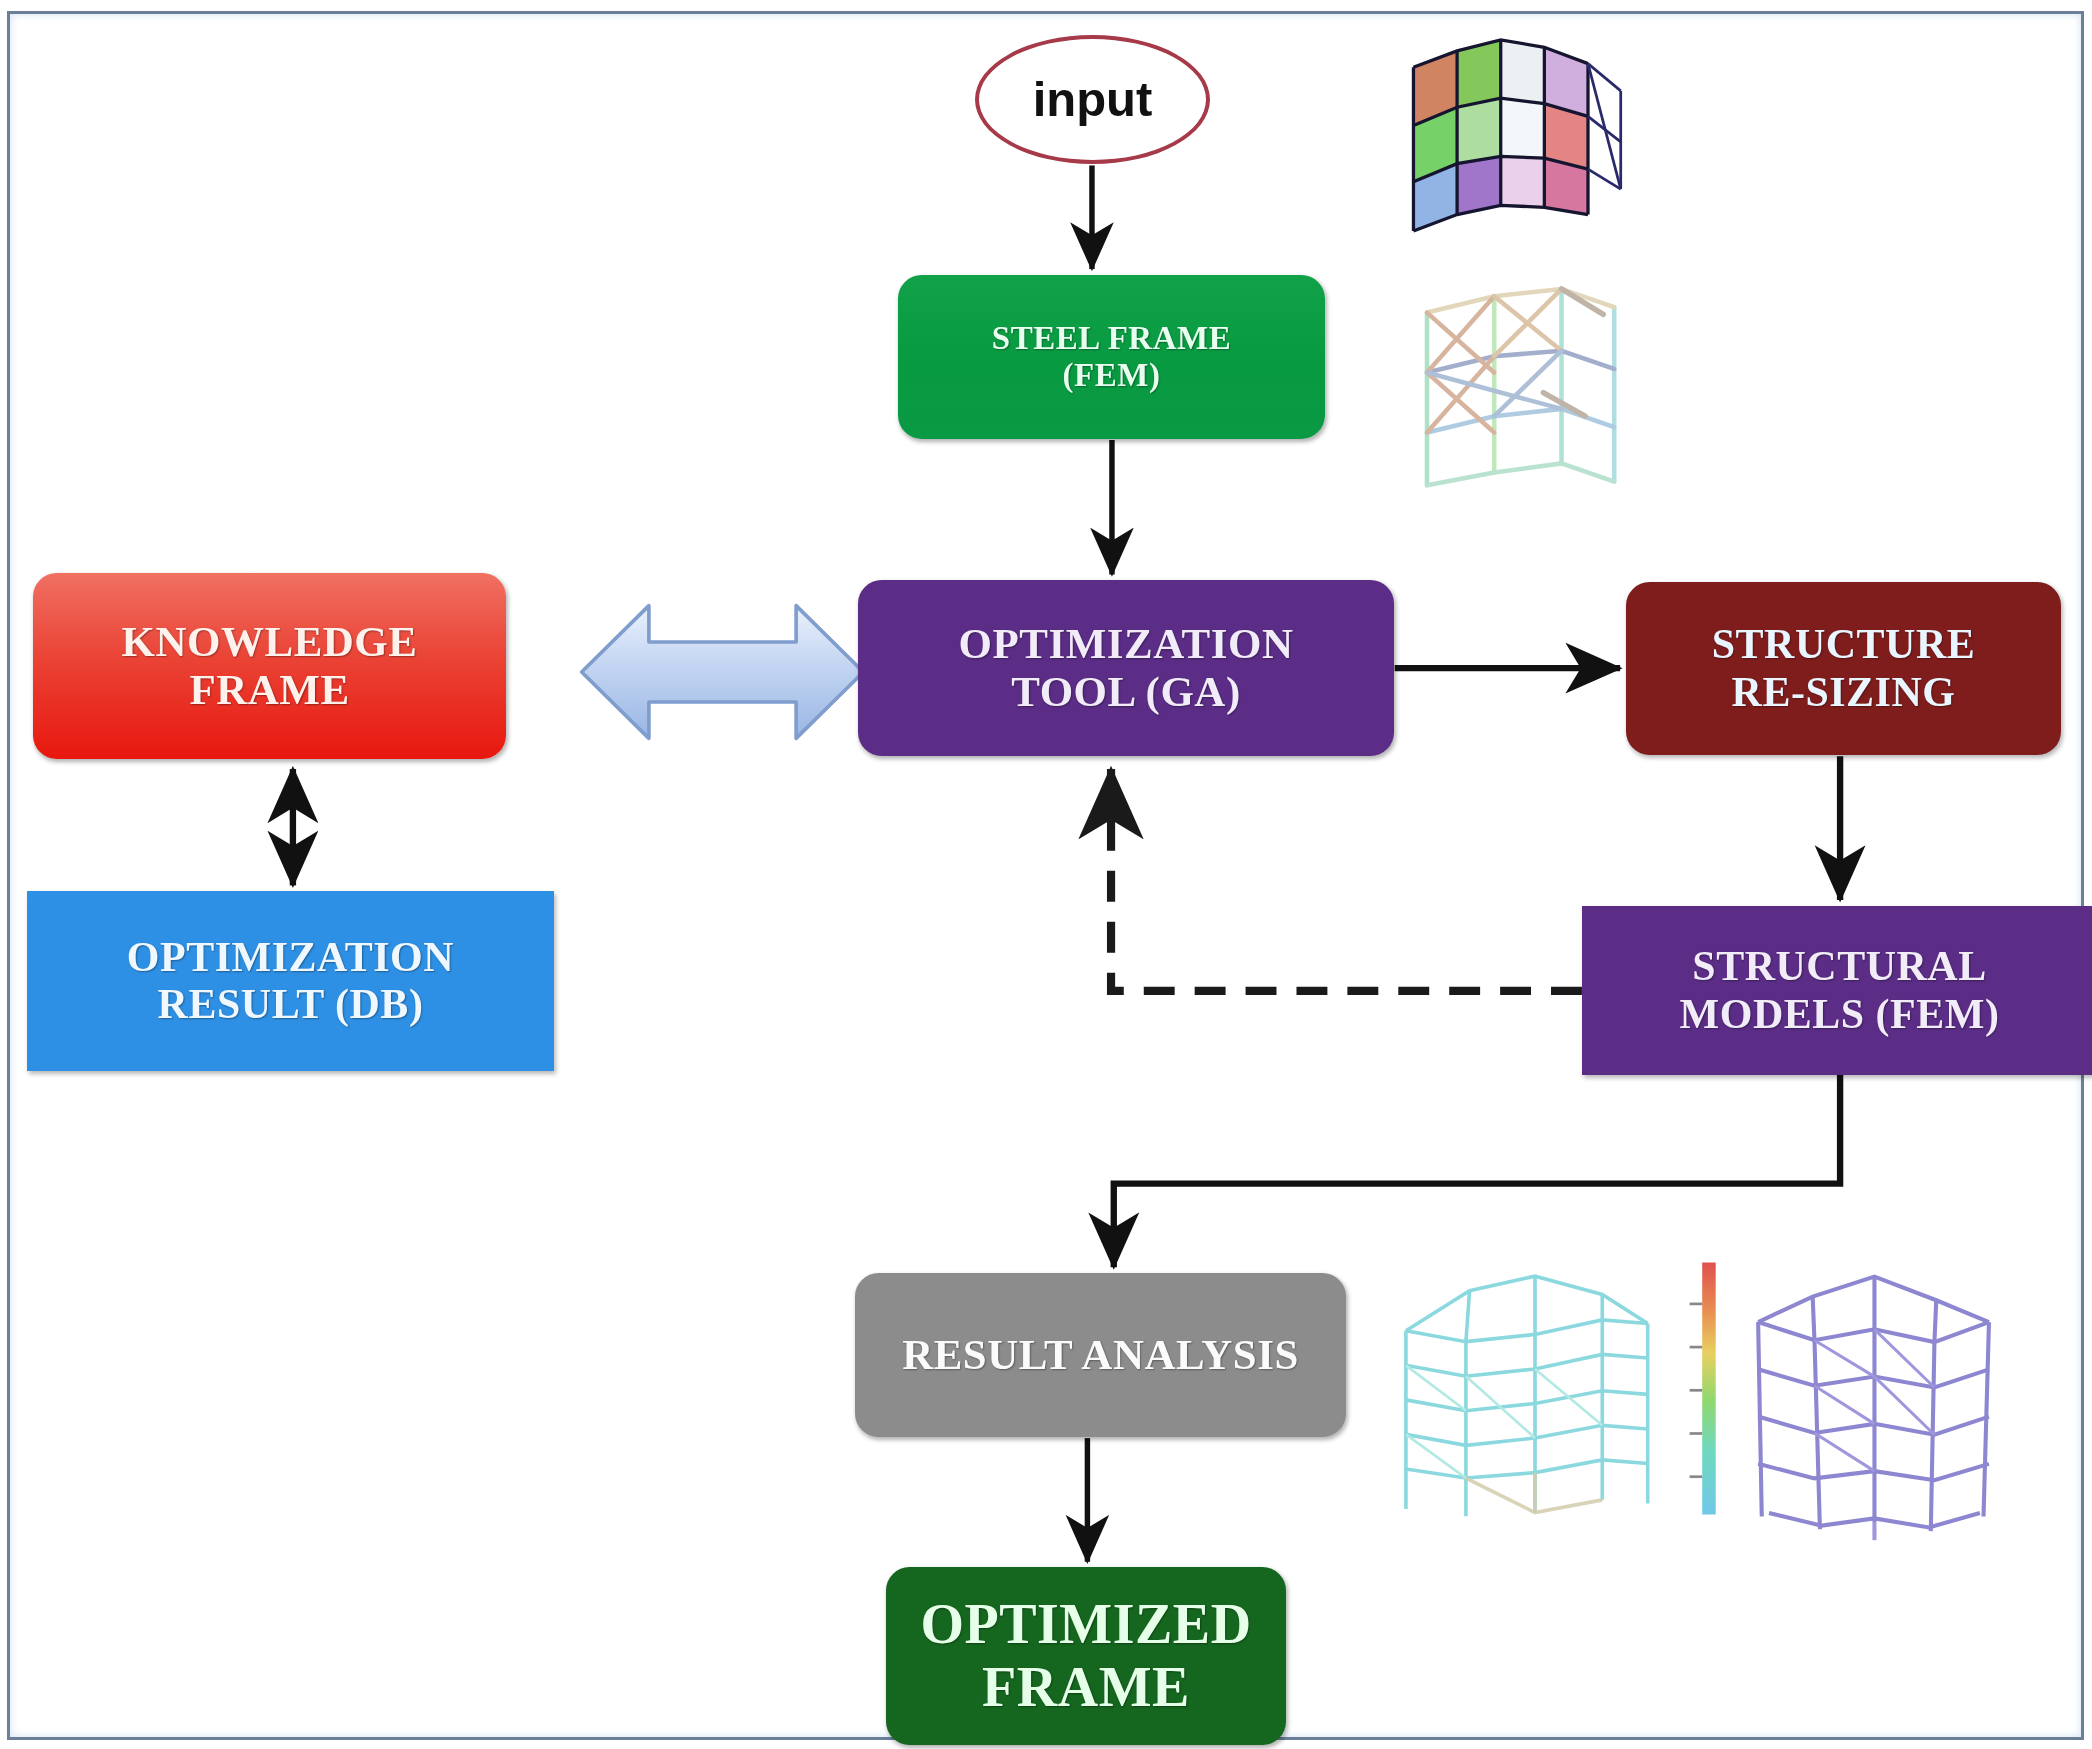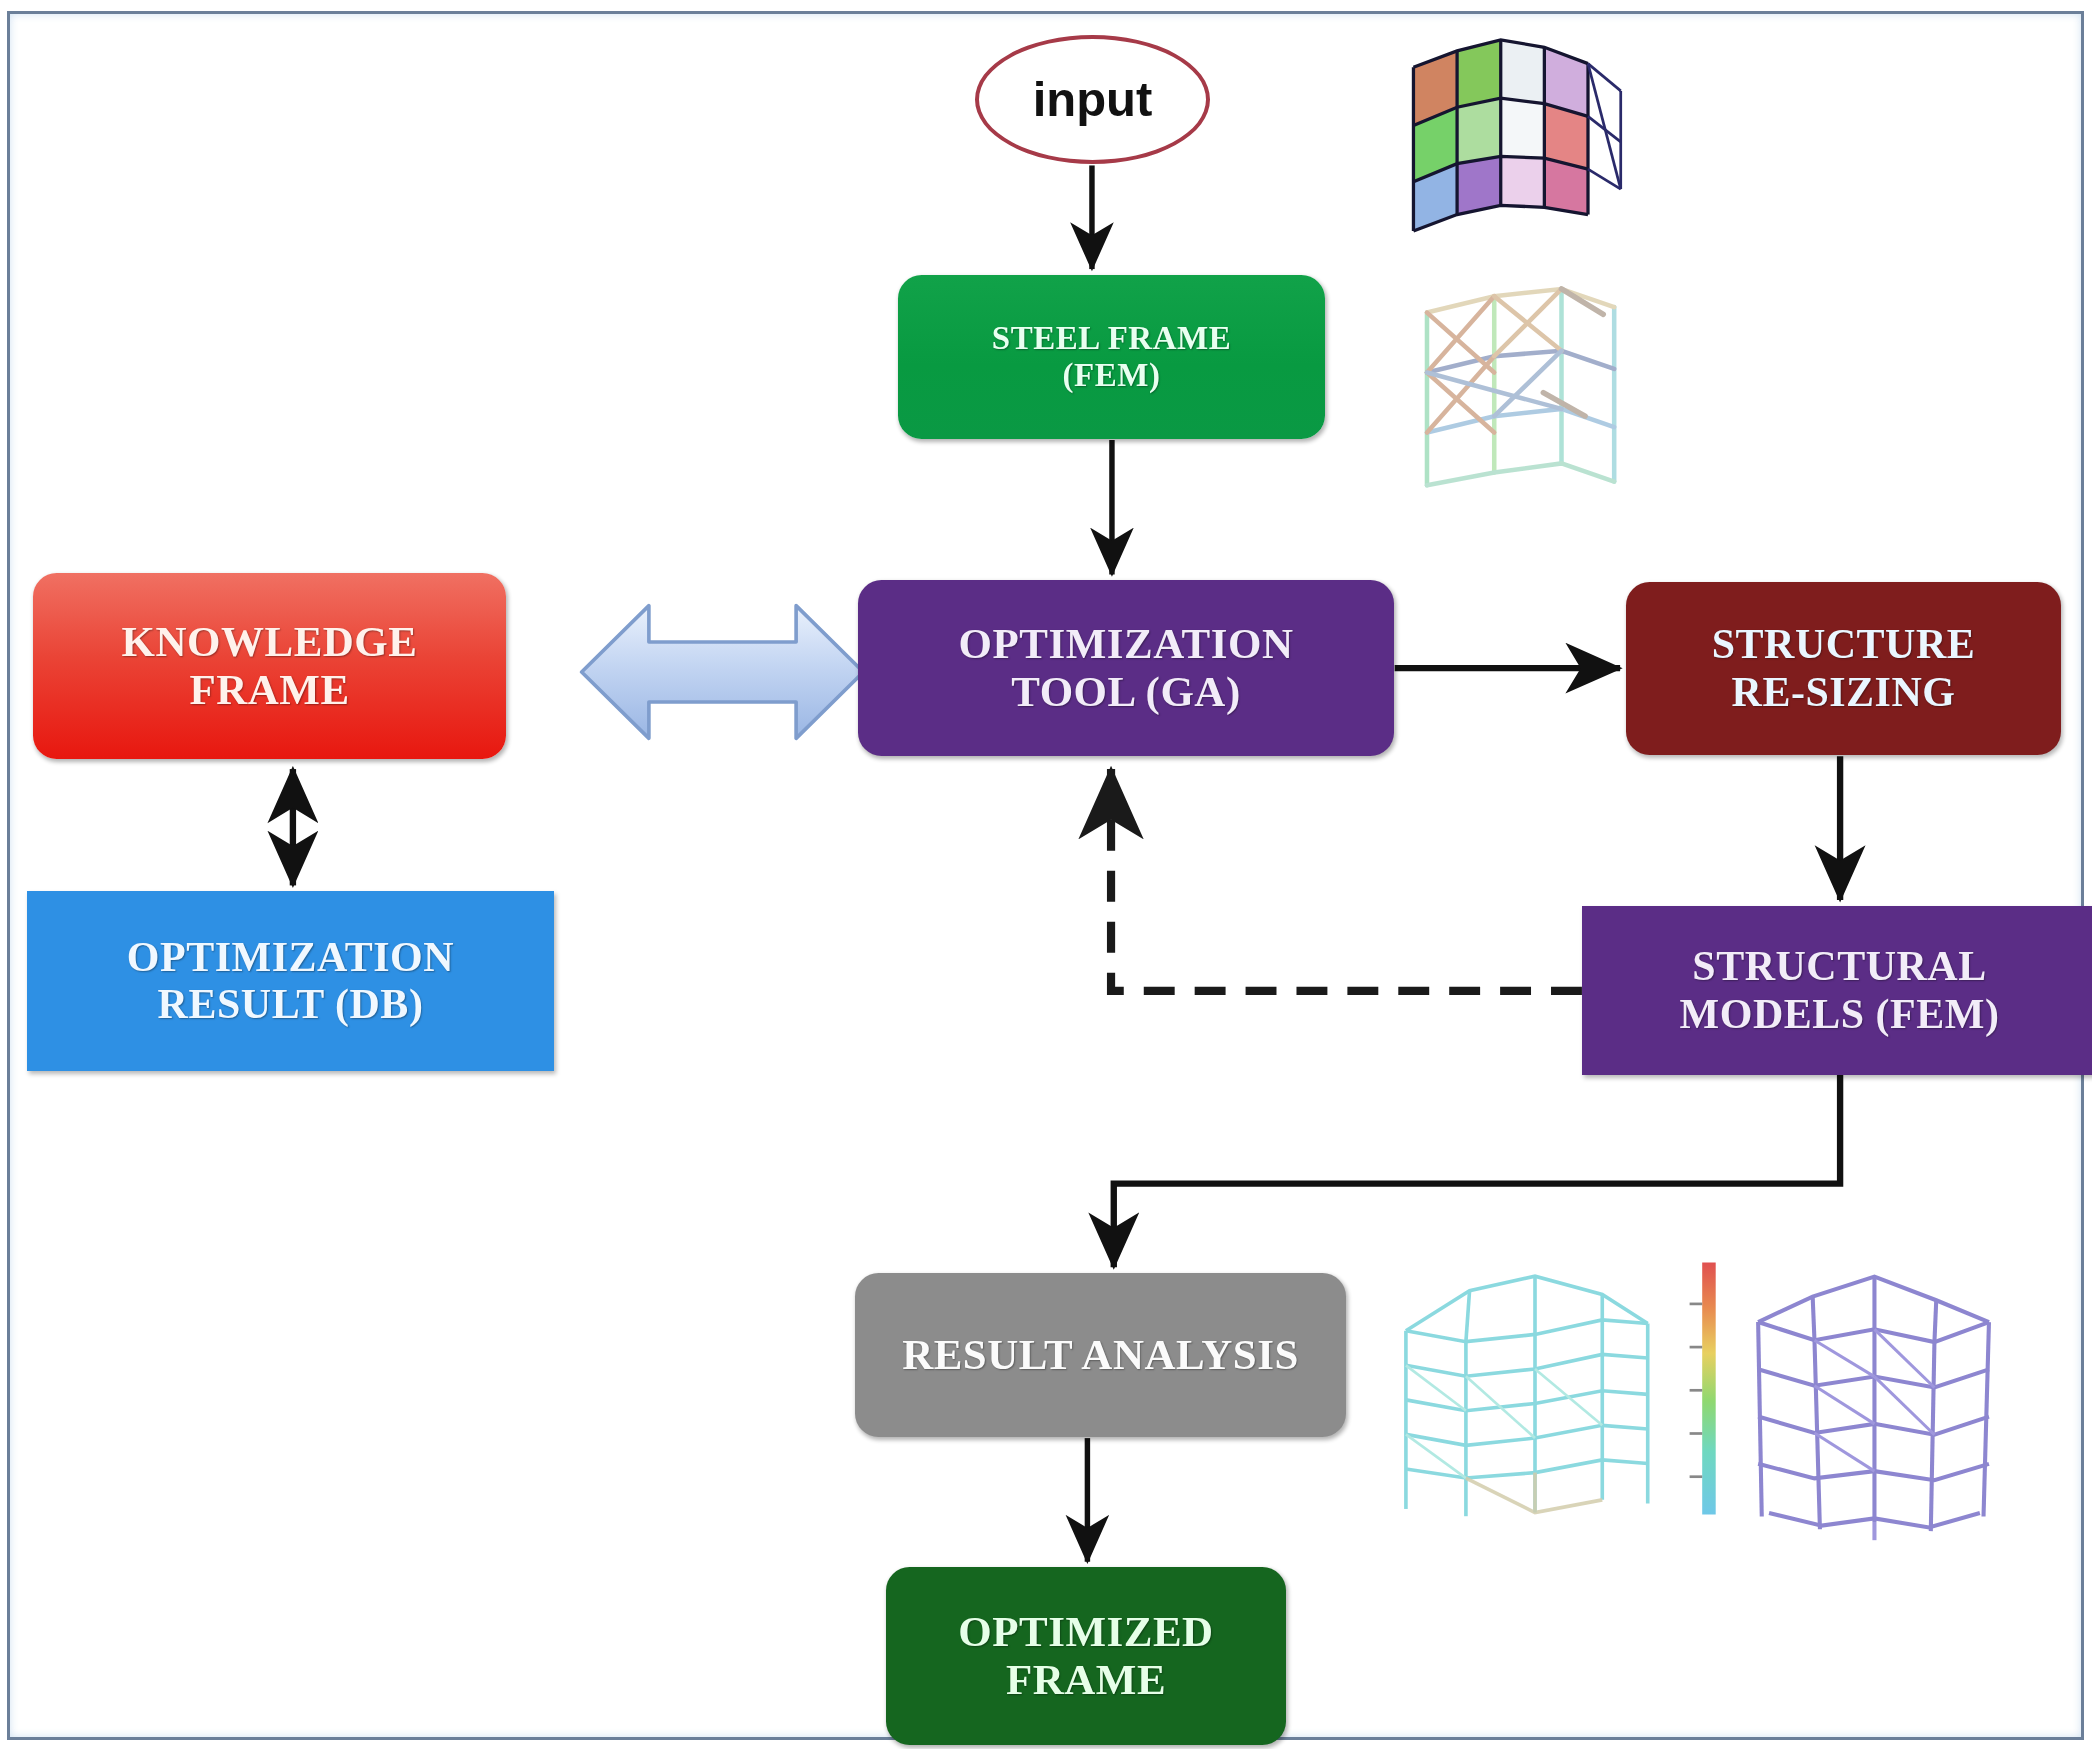--- a/index.html
+++ b/index.html
@@ -112,21 +112,21 @@
     background: #8c8c8c;
     color: #fbfbfb;
     font-size: 43px;
     box-shadow: 1.8px 2.7px 4.5px rgba(0,0,0,0.30);
   }
 
   #node-optimized-frame {
     left: 886px; top: 1567px; width: 400px; height: 178px;
     background: #15661f;
     color: #e6ffe8;
-    font-size: 43px;
+    font-size: 56px;
     box-shadow: 1.8px 2.7px 4.5px rgba(0,0,0,0.30);
   }
 
   
   .conn { position: absolute; }
   svg.conn { overflow: visible; }
 
   
   #arrow-kb-tool {
     left: 578px; top: 591px; width: 289px; height: 162px;

